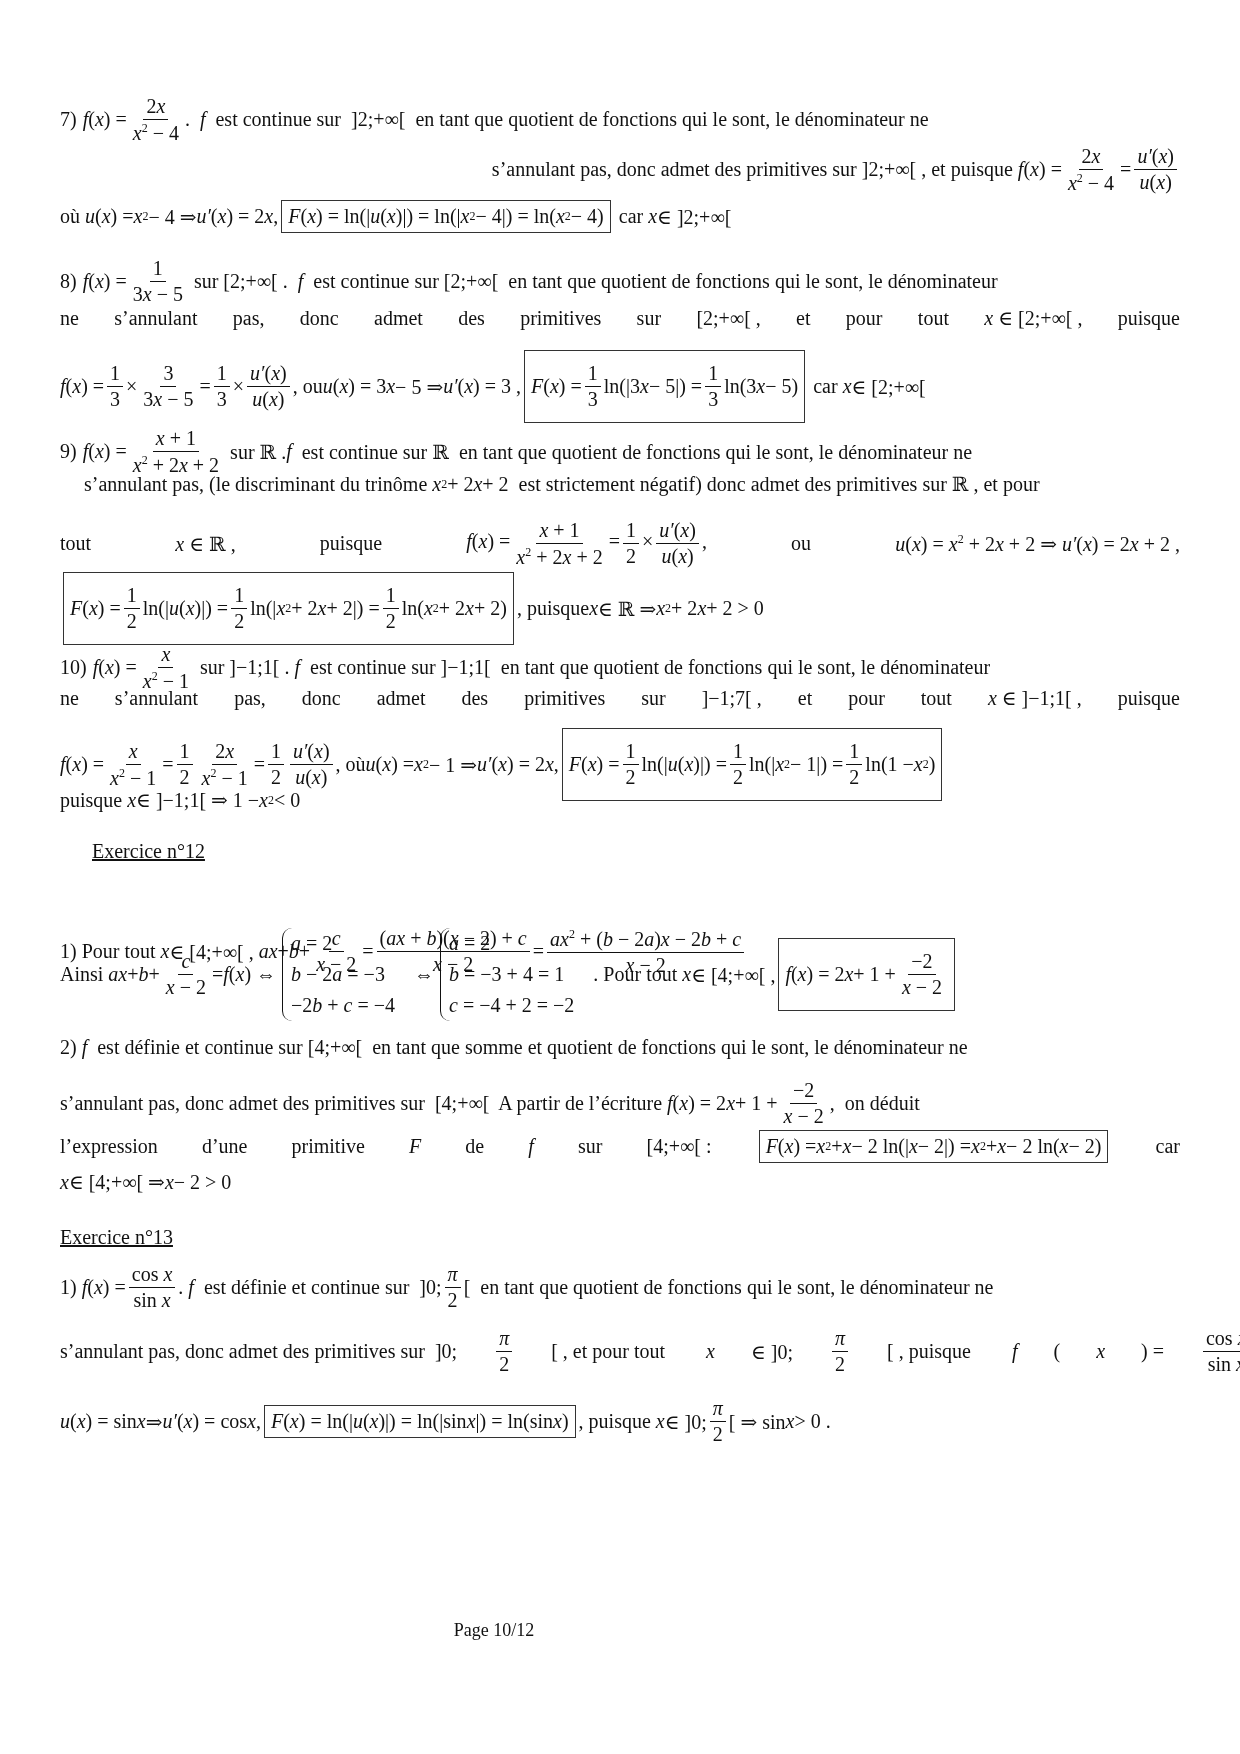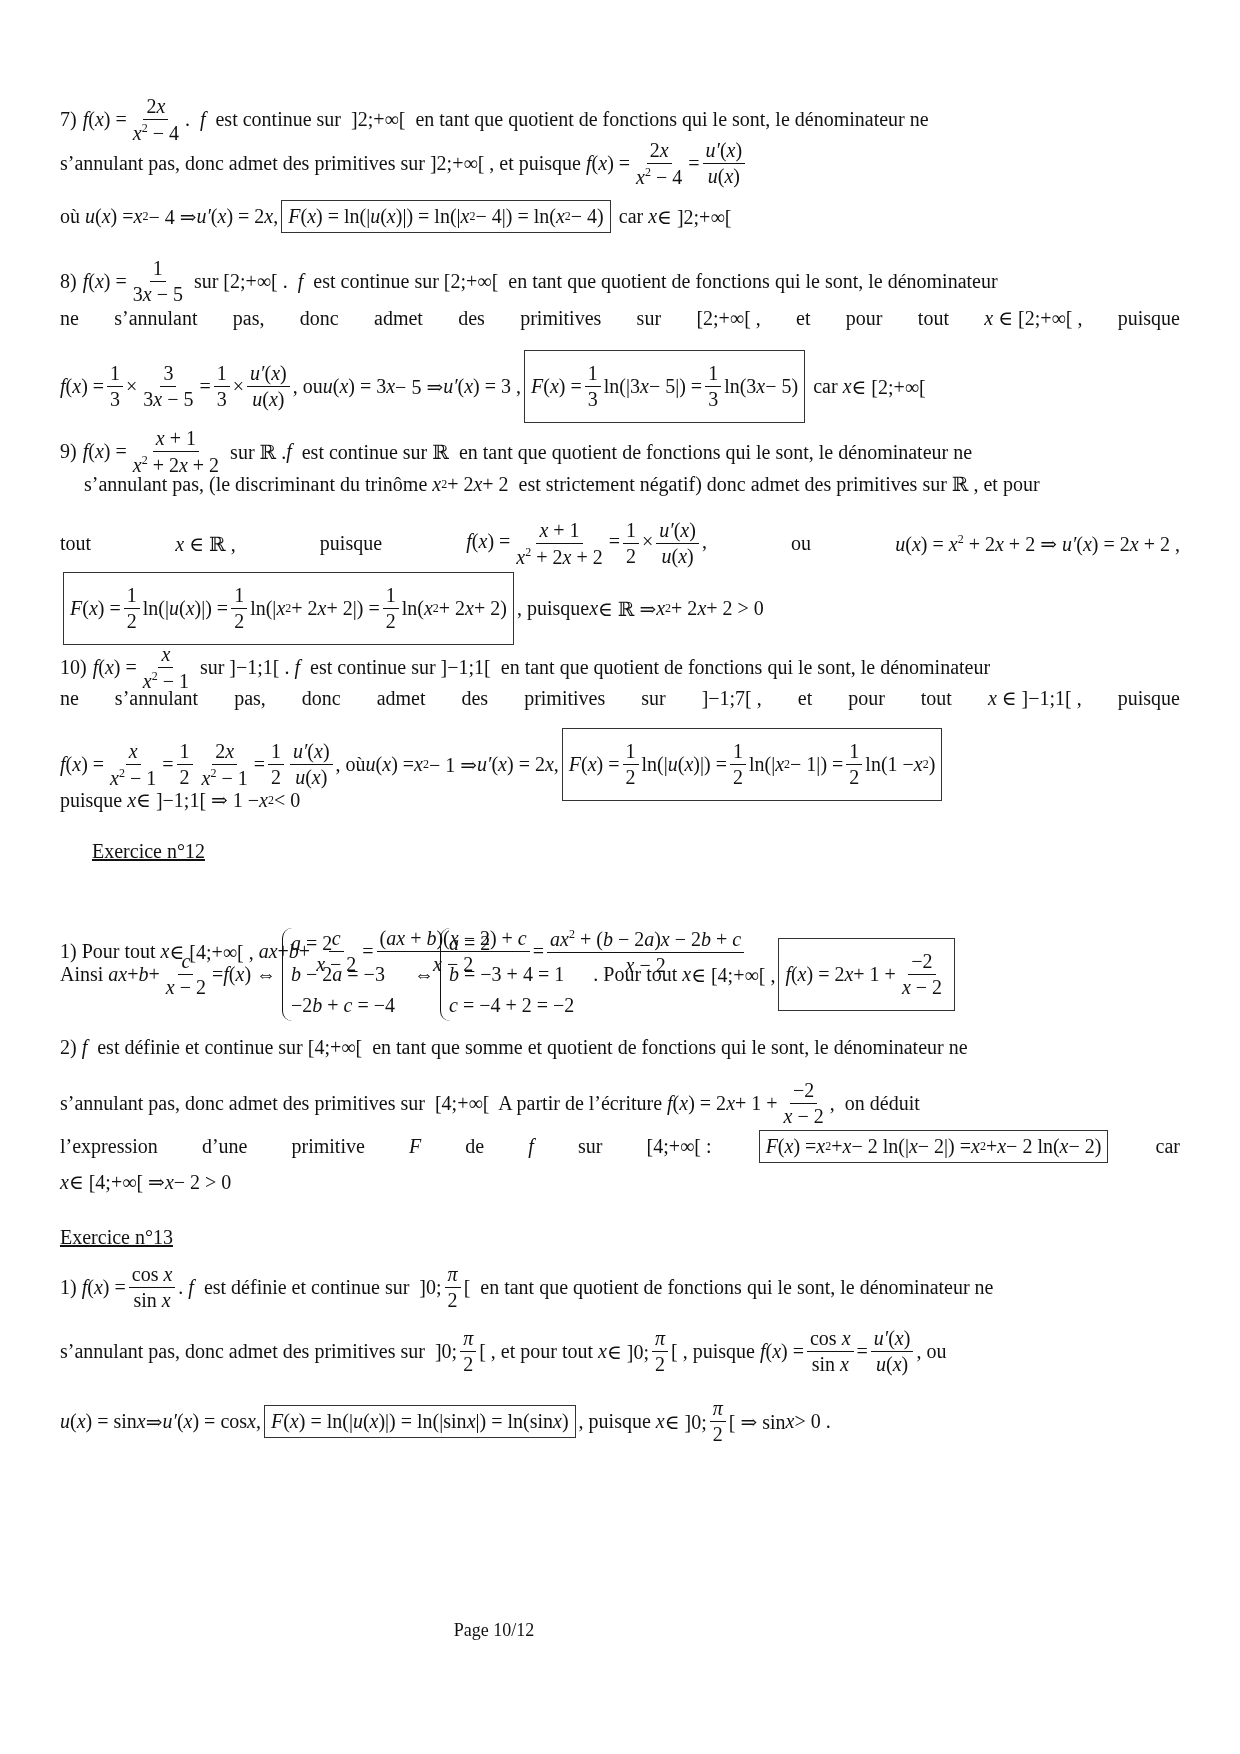--- a/index.html
+++ b/index.html
@@ -22,21 +22,21 @@
 <body>
 
 <div class="line" style="top:88px;">
   <span>7)</span><span class="sp"></span>
   <span class="m">f</span>(<span class="m">x</span>)&nbsp;=<span class="frac">
       <span class="num">2<i>x</i></span>
       <span class="den"><i>x</i><sup>2</sup> − 4</span>
     </span>.&nbsp;&nbsp;
   <span class="m">f</span>&nbsp;&nbsp;est continue sur&nbsp;&nbsp;]2;+∞[&nbsp;&nbsp;en tant que quotient de fonctions qui le sont, le dénominateur ne
 </div>
-<div class="line" style="top:132px;">
+<div class="line" style="top:138px;justify-content:flex-end;">
   s’annulant pas, donc admet des primitives sur ]2;+∞[ , et puisque&nbsp;<i>f</i>(<i>x</i>) =<span class="frac">
       <span class="num">2<i>x</i></span>
       <span class="den"><i>x</i><sup>2</sup> − 4</span>
     </span>=<span class="frac">
       <span class="num"><i>u′</i>(<i>x</i>)</span>
       <span class="den"><i>u</i>(<i>x</i>)</span>
     </span>
 </div>
 <div class="line" style="top:200px;">
   où&nbsp;<i>u</i>(<i>x</i>) = <i>x</i><sup>2</sup> − 4 ⇒ <i>u′</i>(<i>x</i>) = 2<i>x</i> ,
@@ -253,21 +253,21 @@
 </div>
 <div class="line" style="top:1256px;">
   1)&nbsp; <i>f</i>(<i>x</i>) =<span class="frac">
       <span class="num">cos <i>x</i></span>
       <span class="den">sin <i>x</i></span>
     </span>.&nbsp; <i>f</i>&nbsp; est définie et continue sur&nbsp; ]0;<span class="frac">
       <span class="num"><i>π</i></span>
       <span class="den">2</span>
     </span>[&nbsp; en tant que quotient de fonctions qui le sont, le dénominateur ne
 </div>
-<div class="line" style="top:1320px;">
+<div class="line" style="top:1320px;gap:36px;">
   s’annulant pas, donc admet des primitives sur&nbsp; ]0;<span class="frac">
       <span class="num"><i>π</i></span>
       <span class="den">2</span>
     </span>[ , et pour tout&nbsp; <i>x</i> ∈&nbsp;]0;<span class="frac">
       <span class="num"><i>π</i></span>
       <span class="den">2</span>
     </span>[ , puisque&nbsp; <i>f</i>(<i>x</i>) =<span class="frac">
       <span class="num">cos <i>x</i></span>
       <span class="den">sin <i>x</i></span>
     </span>=<span class="frac">

